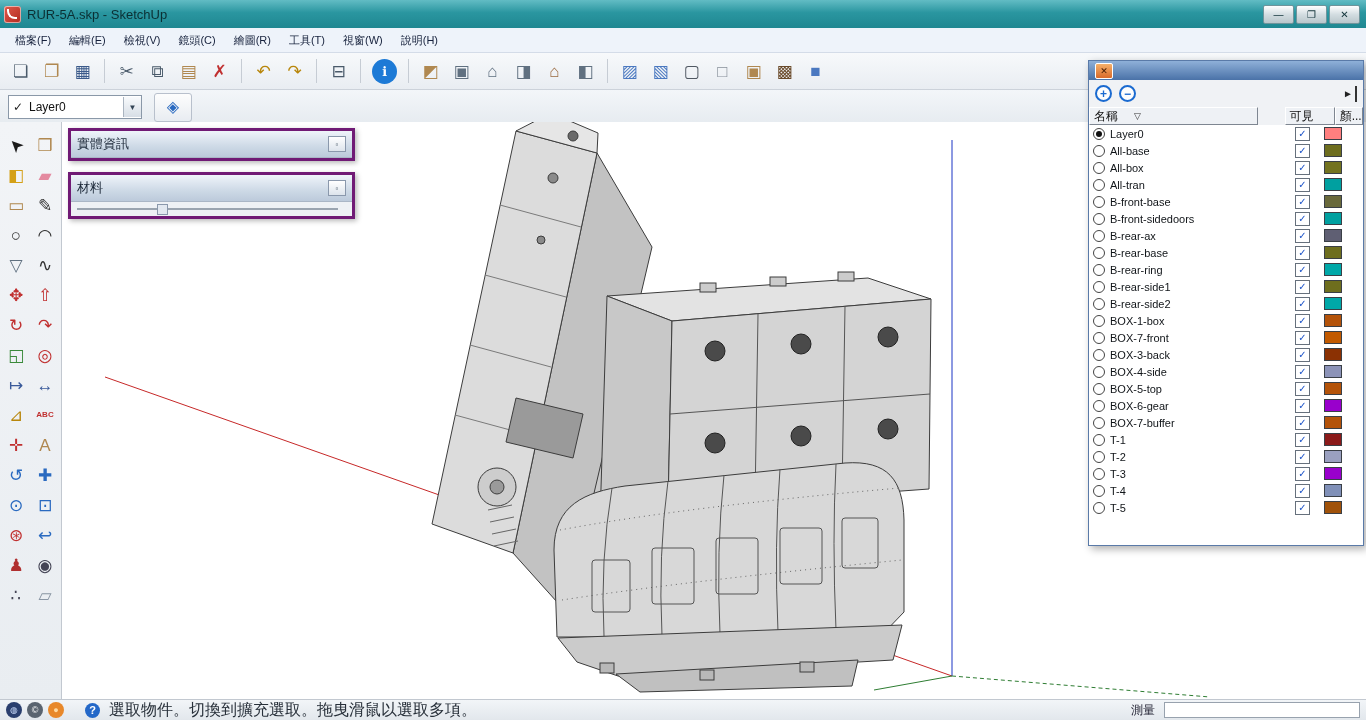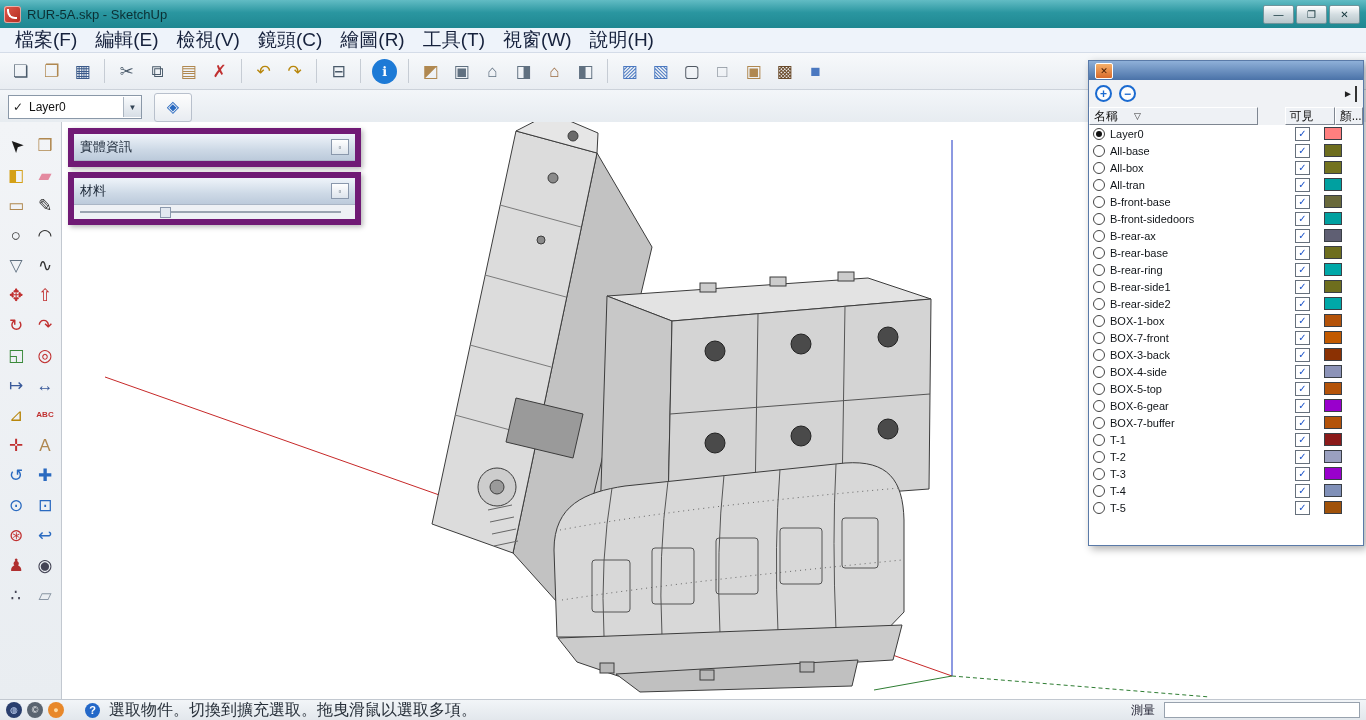--- a/index.html
+++ b/index.html
@@ -14,21 +14,21 @@
   .app-icon::after{content:"";position:absolute;left:3px;top:3px;width:8px;height:8px;
             border-left:2px solid #fff;border-bottom:2px solid #fff;border-radius:0 0 0 8px;}
   .title{font-size:13px;color:#0b2f33;flex:1;white-space:nowrap;}
   .win-controls{display:flex;gap:2px;margin-right:2px;}
   .winbtn{width:31px;height:19px;border:1px solid #6f949b;border-radius:2px;
           background:linear-gradient(#ffffff,#d3dde1 50%,#b9c6cb);
           font-size:10px;color:#12343a;display:flex;align-items:center;justify-content:center;padding:0;}
   
   .menubar{height:24px;background:#eef3fa;border-bottom:1px solid #d4dce8;
            display:flex;align-items:center;padding-left:6px;}
-  .menu-item{font-size:19px;color:#16213c;padding:3px 9px;cursor:default;}
+  .menu-item{font-size:11px;color:#16213c;padding:3px 9px;cursor:default;}
   
   .toolbar-row1{height:36px;background:linear-gradient(#f7f9fb,#e9edf2);
                 border-bottom:1px solid #ccd2da;display:flex;align-items:center;padding-left:6px;gap:2px;}
   .tb-btn{width:27px;height:27px;display:flex;align-items:center;justify-content:center;
           border:1px solid transparent;border-radius:3px;font-size:17px;flex:none;}
   .tb-btn.round{width:23px;height:23px;border-radius:50%;margin:0 4px;}
   .tb-btn.round .glyph{font-size:13px;font-weight:bold;}
   .tb-sep{width:1px;height:24px;background:#c6ccd4;margin:0 5px;flex:none;}
   .glyph{line-height:1;}
   .glyph.small{font-size:8px;font-weight:bold;}
@@ -45,21 +45,21 @@
   
   .main-area{position:absolute;top:122px;left:0;right:0;bottom:20px;}
   .palette{position:absolute;left:0;top:0;width:62px;height:100%;
            background:linear-gradient(#f2f4f7,#e9edf1);border-right:1px solid #c2c8d0;
            display:grid;grid-template-columns:repeat(2,29px);grid-auto-rows:30px;
            justify-content:center;align-content:start;padding-top:8px;box-sizing:border-box;}
   .pal-btn{display:flex;align-items:center;justify-content:center;font-size:17px;border:1px solid transparent;border-radius:3px;}
   .canvas{position:absolute;left:62px;top:0;right:0;bottom:0;background:#fff;}
   svg.scene{width:100%;height:100%;display:block;}
   
-  .float-panel{position:absolute;left:6px;width:281px;border:6px solid #701a75;
+  .float-panel{position:absolute;left:6px;width:281px;border:3px solid #701a75;
                background:#eef1f5;box-shadow:2px 2px 5px rgba(0,0,0,.28);}
   #panel-entity{top:6px;}
   #panel-materials{top:50px;}
   .fp-title{height:26px;background:linear-gradient(#eff4fa,#cdd9e6 60%,#bccadb);
             display:flex;align-items:center;padding:0 6px;border-bottom:1px solid #aab6c6;}
   .fp-title .t{flex:1;font-size:13px;color:#1c2838;}
   .fp-btn{width:16px;height:14px;border:1px solid #8a98ac;background:linear-gradient(#fff,#dde4ec);
           font-size:8px;display:flex;align-items:center;justify-content:center;color:#345;}
   .fp-content{height:14px;position:relative;}
   .fp-track{position:absolute;left:6px;right:14px;top:6px;height:2px;background:#9aa4b0;}

